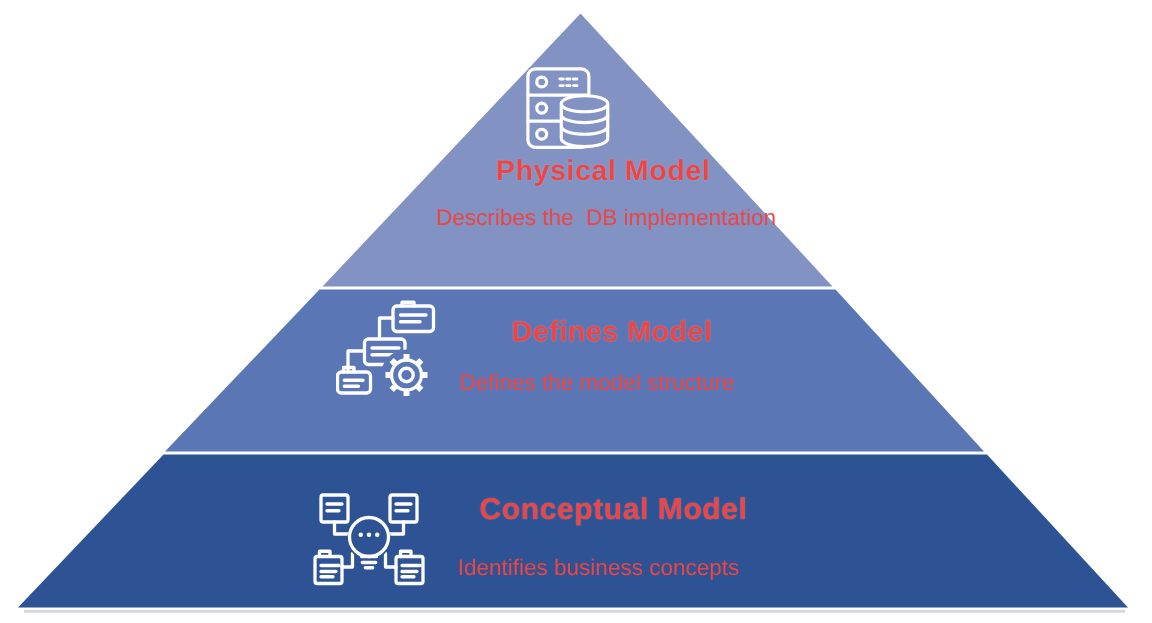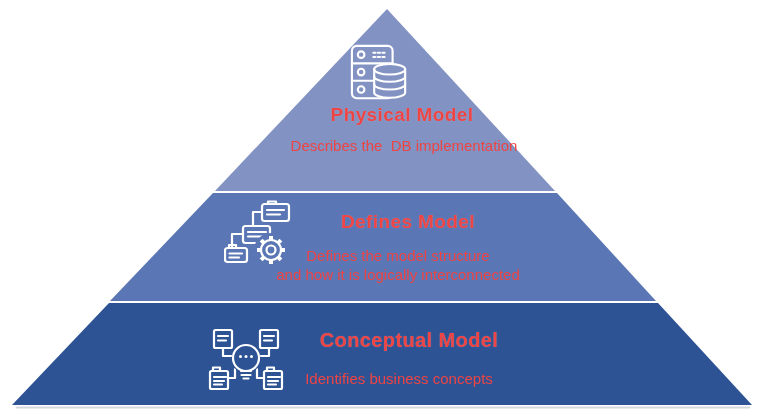--- a/index.html
+++ b/index.html
@@ -90,21 +90,20 @@
     <rect class="wstroke" x="1" y="48" width="22" height="14" rx="2.5"></rect>
     <path class="wstroke" d="M5.5 53.5 H18 M5.5 57.5 H15"></path>
     <circle cx="47" cy="50" r="17" stroke="none" fill="#5B76B4"></circle>
     <path class="wstroke" style="stroke-width:4;stroke-linecap:butt" d="M57 50 H61 M54.1 57.1 L56.9 59.9 M47 60 V64 M39.9 57.1 L37.1 59.9 M37 50 H33 M39.9 42.9 L37.1 40.1 M47 40 V36 M54.1 42.9 L56.9 40.1"></path>
     <circle class="wstroke" cx="47" cy="50" r="10"></circle>
     <circle class="wstroke" cx="47" cy="50" r="4.5"></circle>
   </svg>
   <div class="overlay lvl-title logical-title">Defines Model</div>
   <div class="overlay lvl-desc logical-desc">
     <span>Defines the model structure</span>
-    <span>and how it is logically interconnected</span>
   </div>
 
   <svg class="icon conceptual-icon" width="82" height="70" viewBox="0 0 82 70">
     <path class="wstroke" d="M18 23 V31 H27"></path>
     <path class="wstroke" d="M64 23 V31 H55"></path>
     <path class="wstroke" d="M23 53 H30 V44"></path>
     <path class="wstroke" d="M59 53 H52 V44"></path>
     <rect class="wstroke" x="9" y="5" width="18" height="18" rx="1.5"></rect>
     <path class="wstroke" d="M13 11 H23 M13 15.5 H21"></path>
     <rect class="wstroke" x="55" y="5" width="18" height="18" rx="1.5"></rect>

